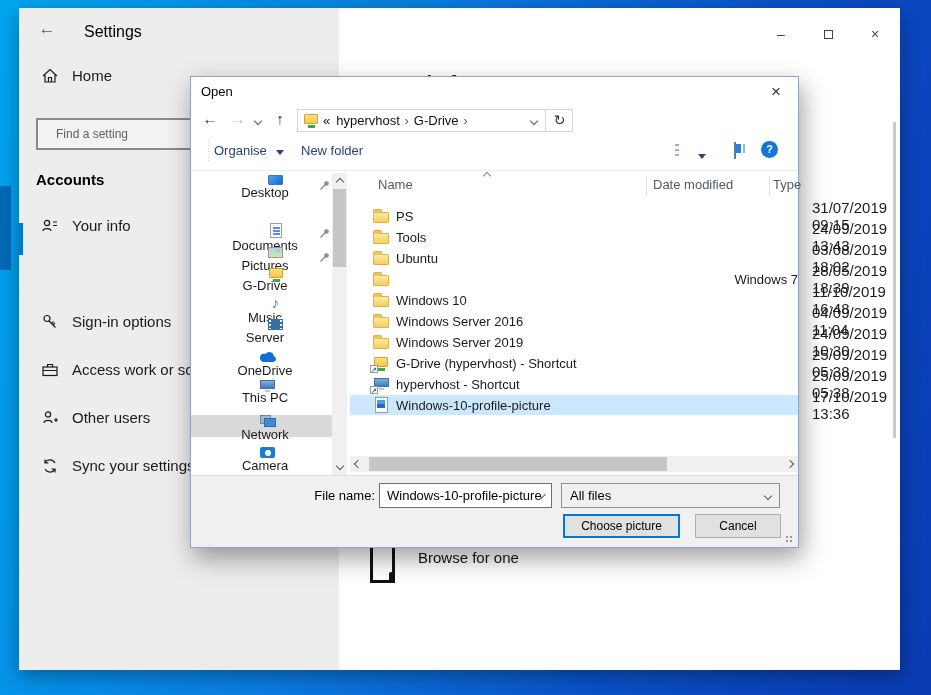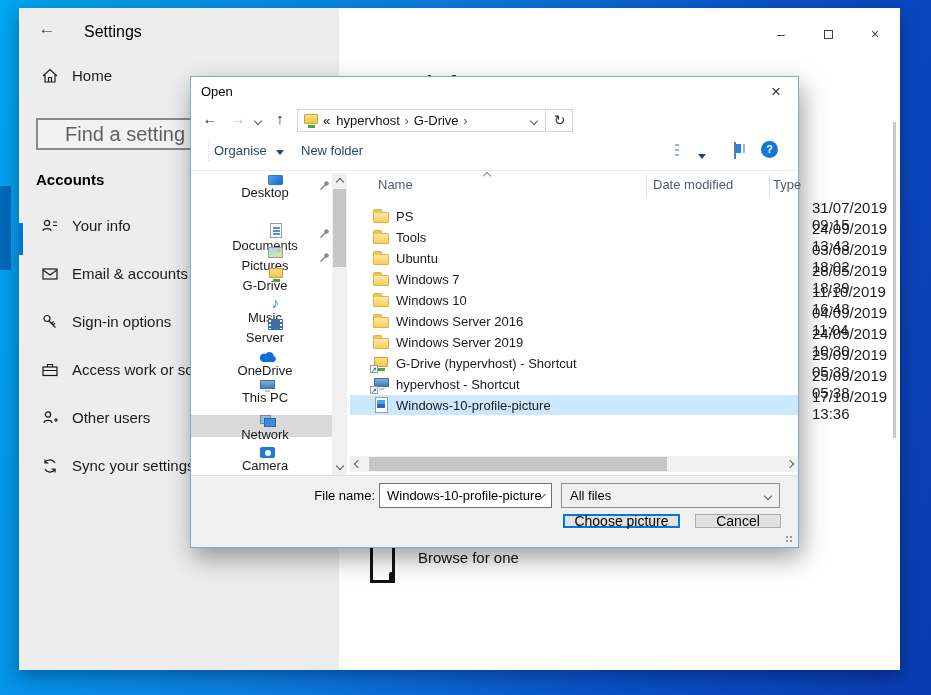--- a/index.html
+++ b/index.html
@@ -15,21 +15,21 @@
     box-shadow:0 6px 18px rgba(0,0,0,.35); }
   .settings-sidebar { left:0; top:0; width:320px; height:662px; background:#ededed; }
   .s-title { left:65px; top:15px; font-size:16px; color:#000; }
   .s-back { left:16px; top:11px; font-size:17px; color:#5a5a5a; width:24px; text-align:center; }
   .nav-row { left:0; width:320px; height:44px; display:flex; align-items:flex-start; }
   .nav-ic { width:20px; margin-left:21px; display:flex; justify-content:center; }
   .nav-lb { margin-left:12px; font-size:15px; color:#1a1a1a; white-space:nowrap; }
   .nav-sel-bar { position:absolute; left:0; top:6px; width:4px; height:32px; background:#0078d7; }
   .find-box { left:17px; top:110px; width:284px; height:32px; background:#f2f2f2;
     border:2px solid #8a8a8a; display:flex; align-items:center; }
-  .find-box span { margin-left:27px; font-size:20px; color:#5f5f5f; }
+  .find-box span { margin-left:18px; font-size:12px; color:#5f5f5f; }
   .accounts-h { left:17px; top:163px; font-size:15px; font-weight:bold; color:#000; }
   .win-ctl { top:14px; width:34px; height:24px; text-align:center; font-size:14px; color:#444; line-height:24px; }
   .maxi-box { display:inline-block; width:9px; height:9px; border:1px solid #444; }
   .page-heading { left:343px; top:62px; font-size:28px; color:#111; }
   .browse-ic { left:351px; top:535px; width:25px; height:40px; border:3px solid #111; }
   .browse-ic i { position:absolute; right:-3px; bottom:-3px; width:5px; height:11px;
     border:3px solid #111; border-radius:2px; background:#fff; }
   .browse-lb { left:399px; top:541px; font-size:15px; color:#111; }
   .question-h { left:343px; top:626px; font-size:21px; color:#111; }
   .set-scrollbar { left:874px; top:114px; width:3px; height:316px; background:#c9c9c9; }
@@ -135,21 +135,21 @@
 
   
   .dlg-footer { left:0; top:398px; width:607px; height:72px; background:#f0f0f0; border-top:1px solid #dfdfdf; }
   .fn-label { left:108px; top:12px; width:76px; text-align:right; font-size:13px; color:#000; }
   .fn-combo { left:188px; top:7px; width:173px; height:25px; background:#fff; border:1px solid #707070;
     display:flex; align-items:center; justify-content:space-between; padding:0 7px; }
   .fn-combo span.v { font-size:13px; color:#000; white-space:nowrap; }
   .ft-select { left:370px; top:7px; width:219px; height:25px; background:#f0f0f0; border:1px solid #8f8f8f;
     display:flex; align-items:center; justify-content:space-between; padding:0 8px; }
   .ft-select span.v { font-size:13px; color:#000; }
-  .btn { top:38px; height:14px; background:#e1e1e1; font-size:14px; color:#000;
+  .btn { top:38px; height:24px; background:#e1e1e1; font-size:12px; color:#000;
     display:flex; align-items:center; justify-content:center; }
   .btn-default { left:372px; width:117px; border:2px solid #0078d7; }
   .btn-cancel { left:504px; width:86px; border:1px solid #adadad; }
   .grip { right:4px; bottom:3px; width:8px; height:8px;
     background:radial-gradient(circle at 1px 1px,#9a9a9a 1px,transparent 1.2px) 0 0/4px 4px; }
 </style>
 </head>
 <body>
 
 <div class="desktop">
@@ -183,29 +183,20 @@
       <span class="nav-sel-bar"></span>
       <span class="nav-ic">
         <svg class="lineic" width="18" height="18" viewBox="0 0 18 18">
             <circle cx="6" cy="6" r="2.6"></circle>
             <path d="M2 14 C2 10.8 10 10.8 10 14"></path>
             <path d="M12 5 H16 M12 8.5 H16"></path>
           </svg>
       </span>
       <span class="nav-lb">Your info</span>
     </div>
-    <div class="abs nav-row" style="top:257px;">
-      <span class="nav-ic">
-        <svg class="lineic" width="18" height="18" viewBox="0 0 18 18">
-            <rect x="2" y="4" width="14" height="10"></rect>
-            <path d="M2 5 L9 10 L16 5"></path>
-          </svg>
-      </span>
-      <span class="nav-lb">Email &amp; accounts</span>
-    </div>
     <div class="abs nav-row" style="top:305px;">
       <span class="nav-ic">
         <svg class="lineic" width="18" height="18" viewBox="0 0 18 18">
             <circle cx="6" cy="5.5" r="3"></circle>
             <path d="M8 8 L14.5 14.5 M12 12 L14 10 M10.5 10.5 L12.5 8.5"></path>
           </svg>
       </span>
       <span class="nav-lb">Sign-in options</span>
     </div>
     <div class="abs nav-row" style="top:353px;">
@@ -386,21 +377,21 @@
       <span class="nm">Tools</span>
       <span class="cell-date">24/09/2019 13:43</span>
     </div>
     <div class="abs lrow" style="left:159px; top:171px; width:448px;">
       <span class="ti" style="margin-left:22px;">
           <span class="ic-folder"></span>
         </span>
       <span class="nm">Ubuntu</span>
       <span class="cell-date">03/08/2019 18:02</span>
     </div>
-    <div class="abs lrow" style="left:159px; top:192px; width:448px;">
+    <div class="abs lrow" style="left:159px; top:192px; width:448px;justify-content:space-between;">
       <span class="ti" style="margin-left:22px;">
           <span class="ic-folder"></span>
         </span>
       <span class="nm">Windows 7</span>
       <span class="cell-date">28/05/2019 18:39</span>
     </div>
     <div class="abs lrow" style="left:159px; top:213px; width:448px;">
       <span class="ti" style="margin-left:22px;">
           <span class="ic-folder"></span>
         </span>

